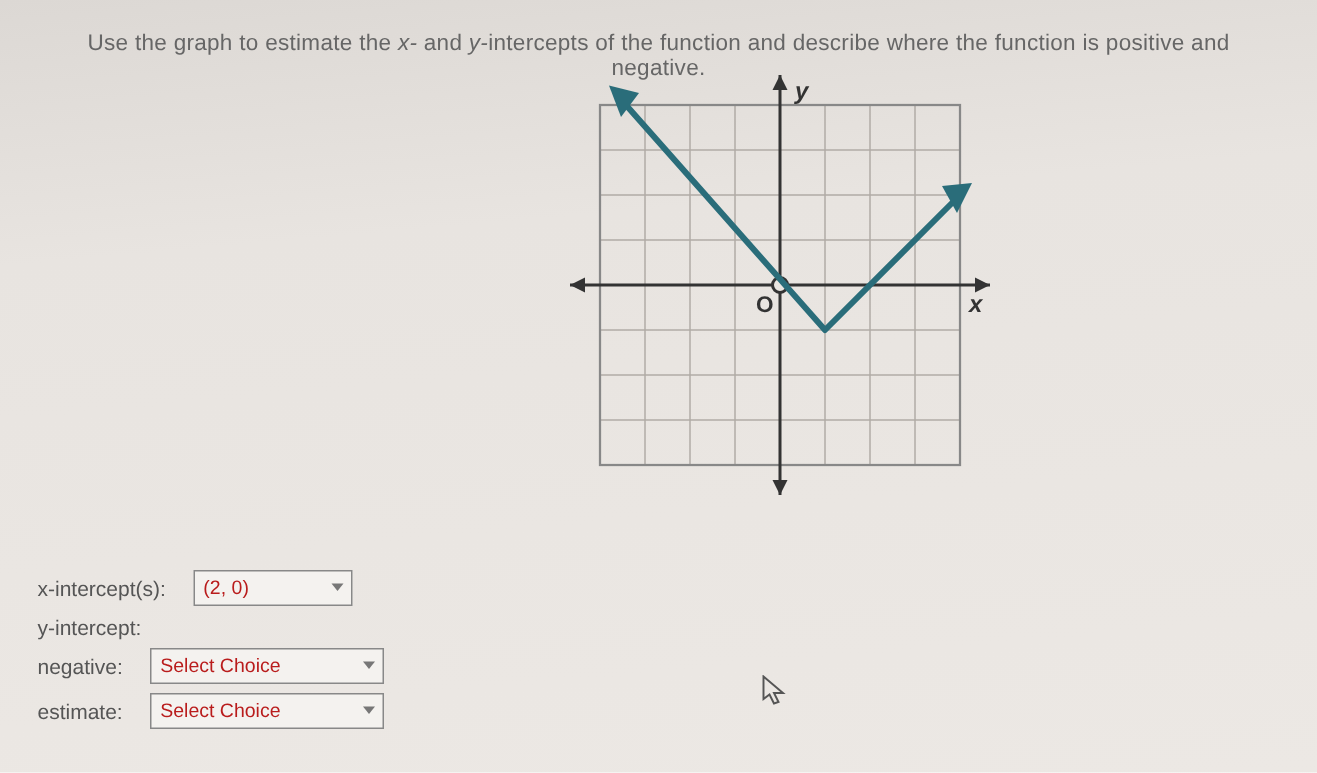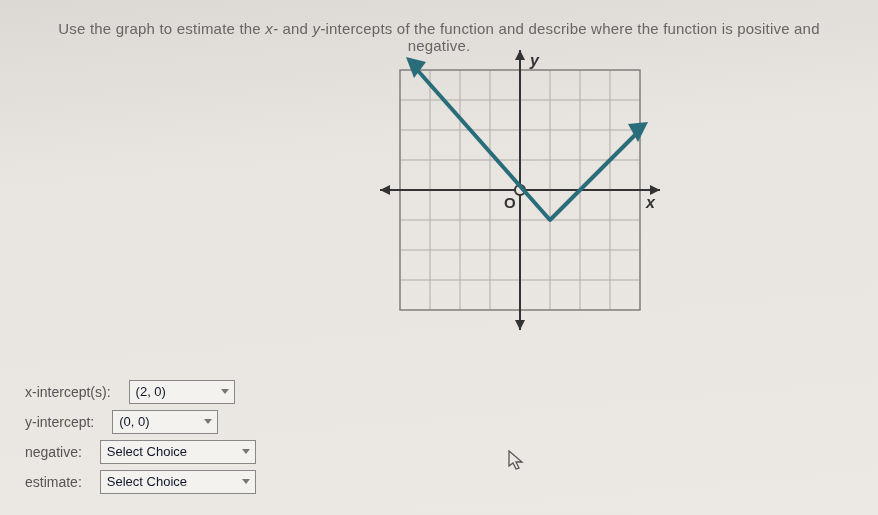--- a/index.html
+++ b/index.html
@@ -41,21 +41,21 @@
     gap: 12px;
   }
   .row label {
     margin-right: 6px;
     white-space: nowrap;
   }
   .select-box {
     border: 1px solid #888;
     background: #f4f2ef;
     font-size: 13px;
-    color: #0f172a;
+    color: #b91c1c;
     padding: 2px 18px 2px 6px;
     position: relative;
     min-width: 80px;
     height: 18px;
     line-height: 18px;
     box-sizing: content-box;
   }
   .select-box::after {
     content: "";
     position: absolute;
@@ -134,23 +134,20 @@
 
 <div class="form-area">
   <div class="row">
     <label>x-intercept(s):</label>
     <div class="select-box">
       <span>(2, 0)</span>
     </div>
   </div>
   <div class="row">
     <label>y-intercept:</label>
-    <div class="select-box">
-      <span>(0, 0)</span>
-    </div>
   </div>
   <div class="row">
     <label>negative:</label>
     <div class="select-box select-wide">
       <span>Select Choice</span>
     </div>
   </div>
   <div class="row">
     <label>estimate:</label>
     <div class="select-box select-wide">

